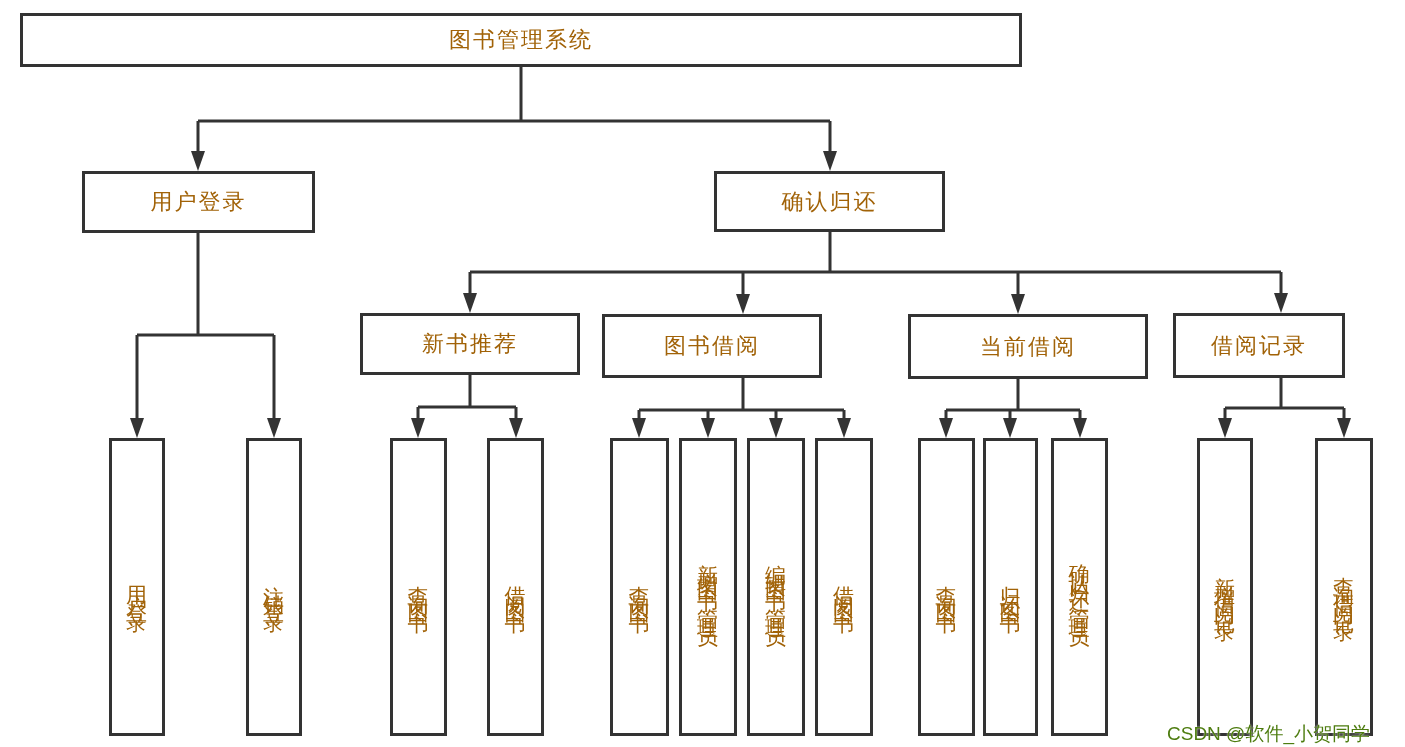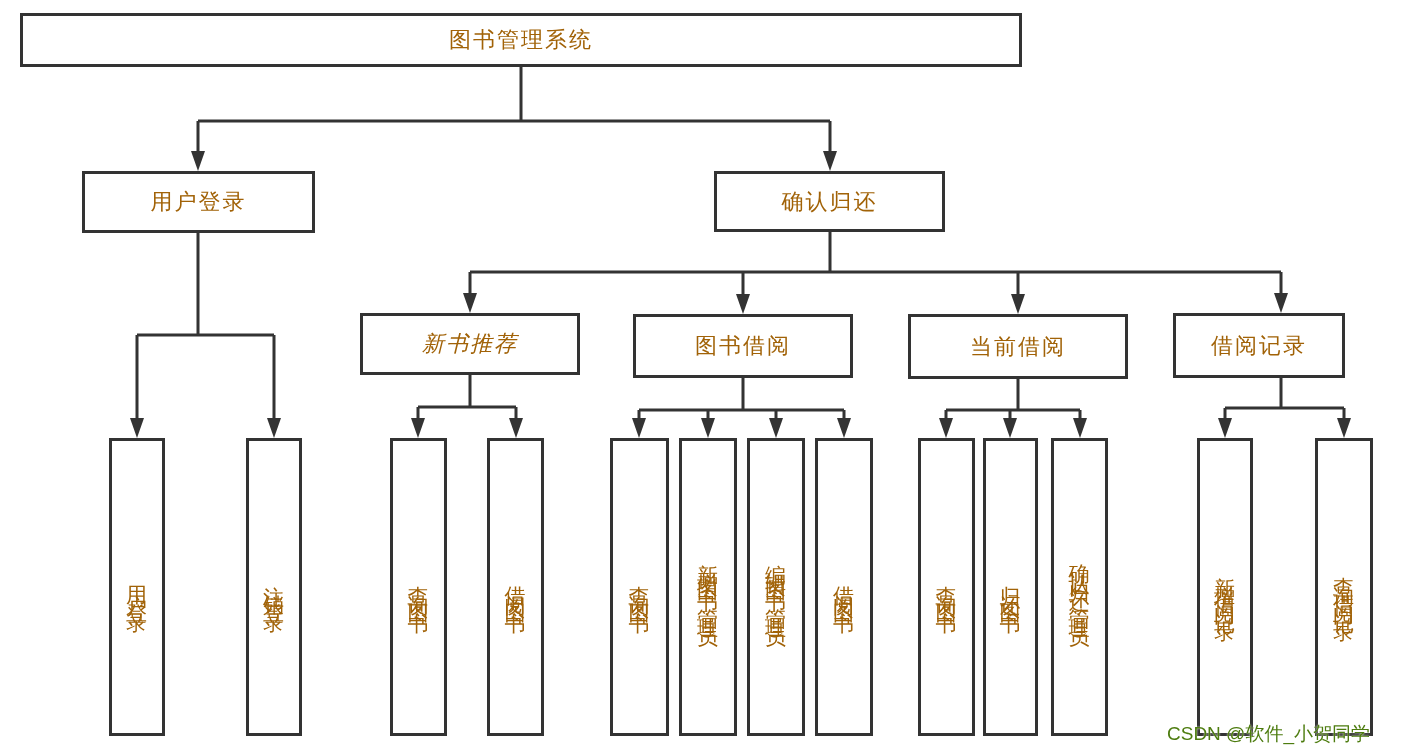--- a/index.html
+++ b/index.html
@@ -104,27 +104,27 @@
     <span class="h-label">图书管理系统</span>
   </div>
 
   <div class="node" style="left:82px; top:171px; width:233px; height:62px;">
     <span class="h-label">用户登录</span>
   </div>
   <div class="node" style="left:714px; top:171px; width:231px; height:61px;">
     <span class="h-label">确认归还</span>
   </div>
 
-  <div class="node" style="left:360px; top:313px; width:220px; height:62px;font-style:italic;">
+  <div class="node" style="left:360px; top:313px; width:220px; height:62px;">
     <span class="h-label">新书推荐</span>
   </div>
-  <div class="node" style="left:633px; top:314px; width:220px; height:64px;">
+  <div class="node" style="left:602px; top:314px; width:220px; height:64px;">
     <span class="h-label">图书借阅</span>
   </div>
-  <div class="node" style="left:908px; top:314px; width:220px; height:65px;">
+  <div class="node" style="left:908px; top:314px; width:240px; height:65px;">
     <span class="h-label">当前借阅</span>
   </div>
   <div class="node" style="left:1173px; top:313px; width:172px; height:65px;">
     <span class="h-label">借阅记录</span>
   </div>
 
   <div class="node leaf" style="left:109px; width:56px;">
     <span class="v-label">用户登录</span>
   </div>
   <div class="node leaf" style="left:246px; width:56px;">

